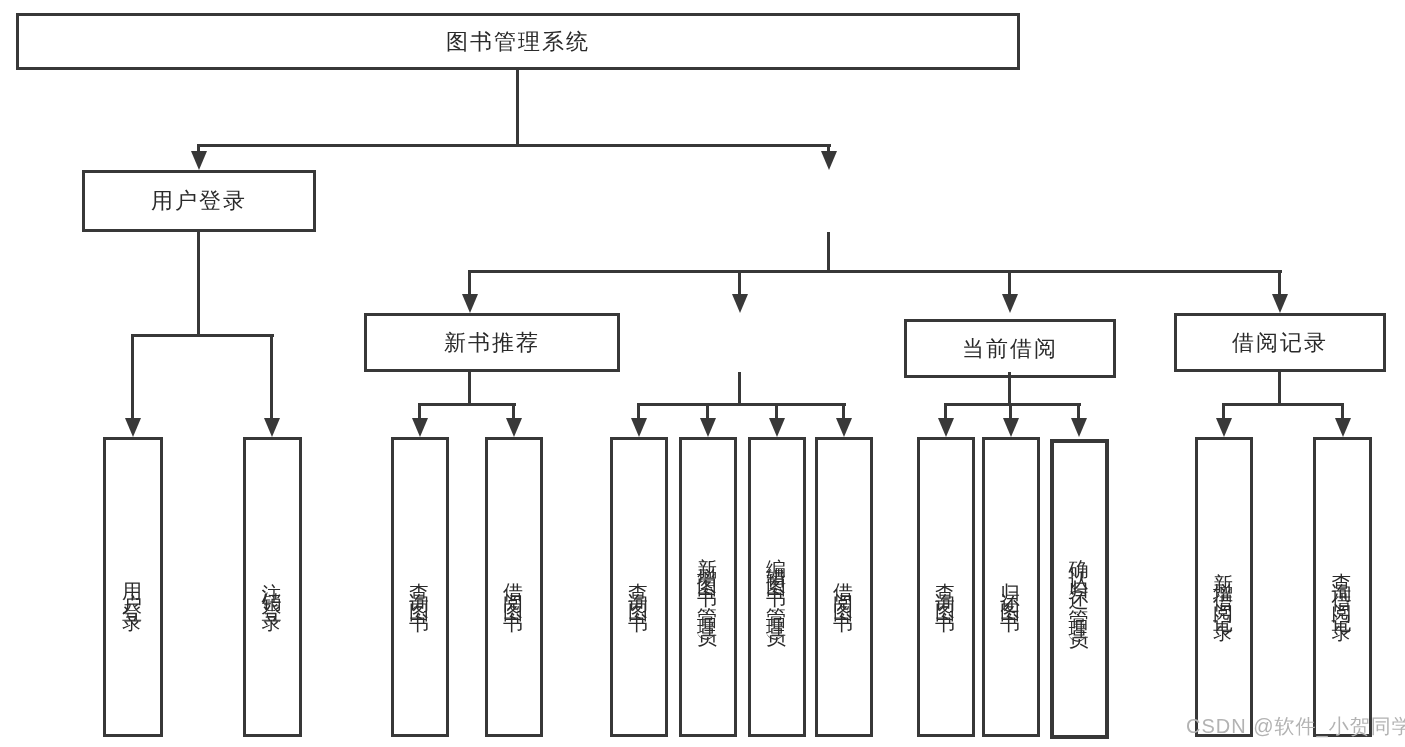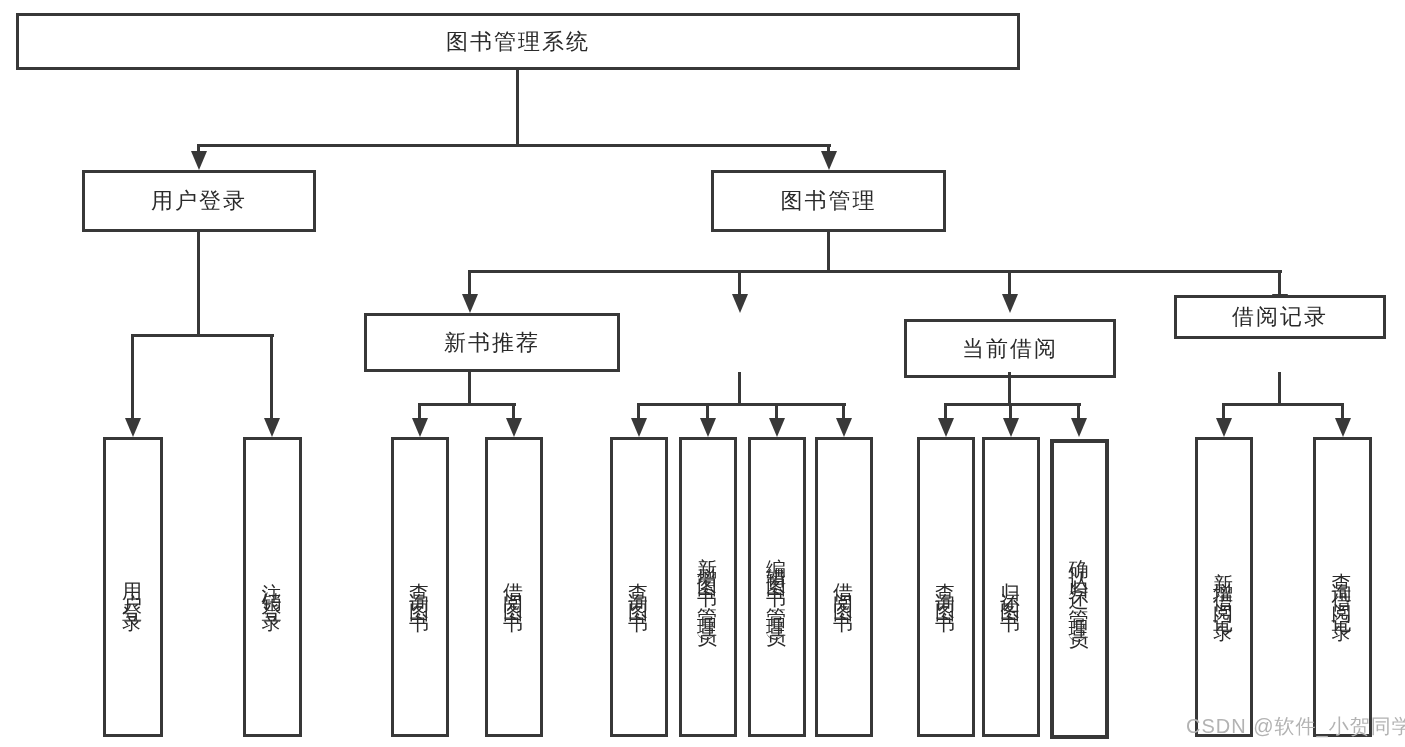--- a/index.html
+++ b/index.html
@@ -78,23 +78,20 @@
 
   <div class="vline" style="left:516px; top:70px; height:75px"></div>
   <div class="hline" style="left:197px; top:144px; width:634px"></div>
   <div class="vline" style="left:197px; top:144px; height:10px"></div>
   <div class="arrow" style="left:191px; top:151px"></div>
   <div class="vline" style="left:827px; top:144px; height:10px"></div>
   <div class="arrow" style="left:821px; top:151px"></div>
 
   <div class="box" style="left:82px; top:170px; width:234px; height:62px">
     <span class="hlabel">用户登录</span>
-  </div>
-  <div class="box" style="left:711px; top:170px; width:235px; height:62px">
-    <span class="hlabel">图书管理</span>
   </div>
 
   <div class="vline" style="left:197px; top:232px; height:104px"></div>
   <div class="hline" style="left:131px; top:334px; width:143px"></div>
   <div class="vline" style="left:131px; top:334px; height:88px"></div>
   <div class="arrow" style="left:125px; top:418px"></div>
   <div class="vline" style="left:270px; top:334px; height:88px"></div>
   <div class="arrow" style="left:264px; top:418px"></div>
 
   <div class="vline" style="left:827px; top:232px; height:40px"></div>
@@ -107,21 +104,21 @@
   <div class="arrow" style="left:1002px; top:294px"></div>
   <div class="vline" style="left:1278px; top:270px; height:27px"></div>
   <div class="arrow" style="left:1272px; top:294px"></div>
 
   <div class="box" style="left:364px; top:313px; width:256px; height:59px">
     <span class="hlabel">新书推荐</span>
   </div>
   <div class="box" style="left:904px; top:319px; width:212px; height:59px">
     <span class="hlabel">当前借阅</span>
   </div>
-  <div class="box" style="left:1174px; top:295px; width:212px; height:44px">
+  <div class="box" style="left:1174px; top:313px; width:212px; height:59px">
     <span class="hlabel">借阅记录</span>
   </div>
 
   <div class="vline" style="left:468px; top:372px; height:33px"></div>
   <div class="hline" style="left:418px; top:403px; width:98px"></div>
   <div class="vline" style="left:418px; top:403px; height:18px"></div>
   <div class="arrow" style="left:412px; top:418px"></div>
   <div class="vline" style="left:512px; top:403px; height:18px"></div>
   <div class="arrow" style="left:506px; top:418px"></div>
 

